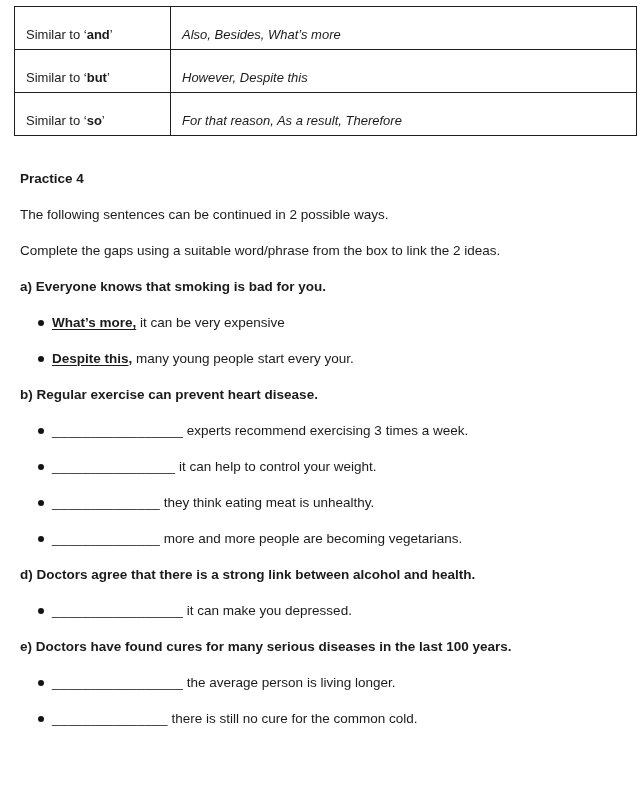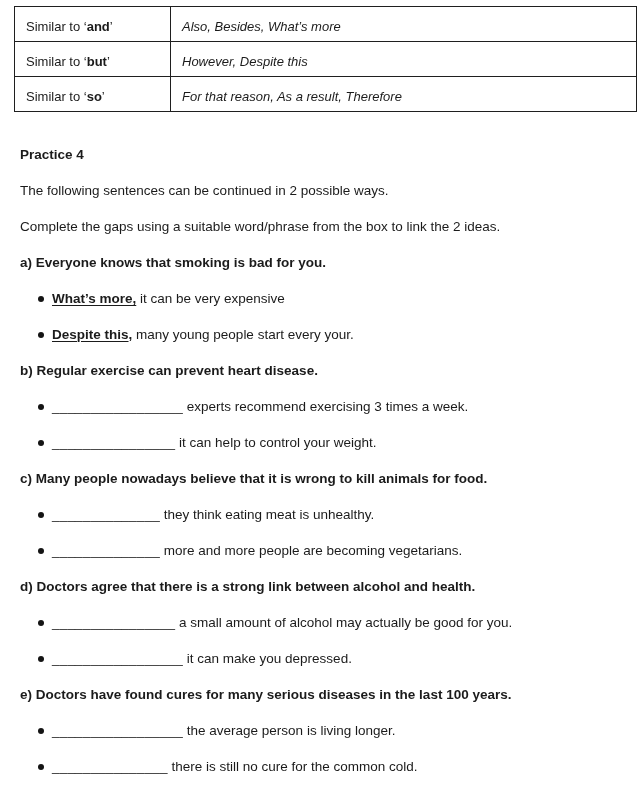--- a/index.html
+++ b/index.html
@@ -22,21 +22,21 @@
   
   .conn-table {
     border-collapse: collapse;
     table-layout: fixed;
     width: 623px;
     margin: 6px 0 0 14px;
   }
   .conn-table td {
     border: 1.5px solid #1f1f1f;
     height: 29px;
-    padding: 5px 4px 0 11px;
+    padding: 13px 4px 0 11px;
     vertical-align: middle;
     font-size: 13px;
     line-height: 15px;
     white-space: nowrap;
     overflow: hidden;
   }
   .conn-table td.c1 { width: 140px; }
   .conn-table b { font-weight: 700; }
   .conn-table i { font-style: italic; }
   
@@ -103,26 +103,24 @@
     <p>Complete the gaps using a suitable word/phrase from the box to link the 2 ideas.</p>
 
     <p class="bold">a) Everyone knows that smoking is bad for you.</p>
     <div class="li"><span class="dot"></span><span class="ans">What’s more,</span><span class="ansfx"></span><span class="blank"></span><span> it can be very expensive</span></div>
     <div class="li"><span class="dot"></span><span class="ans">Despite this</span><span class="ansfx">,</span><span class="blank"></span><span> many young people start every your.</span></div>
 
     <p class="bold">b) Regular exercise can prevent heart disease.</p>
     <div class="li"><span class="dot"></span><span class="ans"></span><span class="ansfx"></span><span class="blank">_________________</span><span> experts recommend exercising 3 times a week.</span></div>
     <div class="li"><span class="dot"></span><span class="ans"></span><span class="ansfx"></span><span class="blank">________________</span><span> it can help to control your weight.</span></div>
 
-    <p class="bold">c) Many people nowadays believe that it is wrong to kill animals for food.</p>
     <div class="li"><span class="dot"></span><span class="ans"></span><span class="ansfx"></span><span class="blank">______________</span><span> they think eating meat is unhealthy.</span></div>
     <div class="li"><span class="dot"></span><span class="ans"></span><span class="ansfx"></span><span class="blank">______________</span><span> more and more people are becoming vegetarians.</span></div>
 
     <p class="bold">d) Doctors agree that there is a strong link between alcohol and health.</p>
-    <div class="li"><span class="dot"></span><span class="ans"></span><span class="ansfx"></span><span class="blank">________________</span><span> a small amount of alcohol may actually be good for you.</span></div>
     <div class="li"><span class="dot"></span><span class="ans"></span><span class="ansfx"></span><span class="blank">_________________</span><span> it can make you depressed.</span></div>
 
     <p class="bold">e) Doctors have found cures for many serious diseases in the last 100 years.</p>
     <div class="li"><span class="dot"></span><span class="ans"></span><span class="ansfx"></span><span class="blank">_________________</span><span> the average person is living longer.</span></div>
     <div class="li"><span class="dot"></span><span class="ans"></span><span class="ansfx"></span><span class="blank">_______________</span><span> there is still no cure for the common cold.</span></div>
   </div>
 
 </div>
 
 </body></html>

